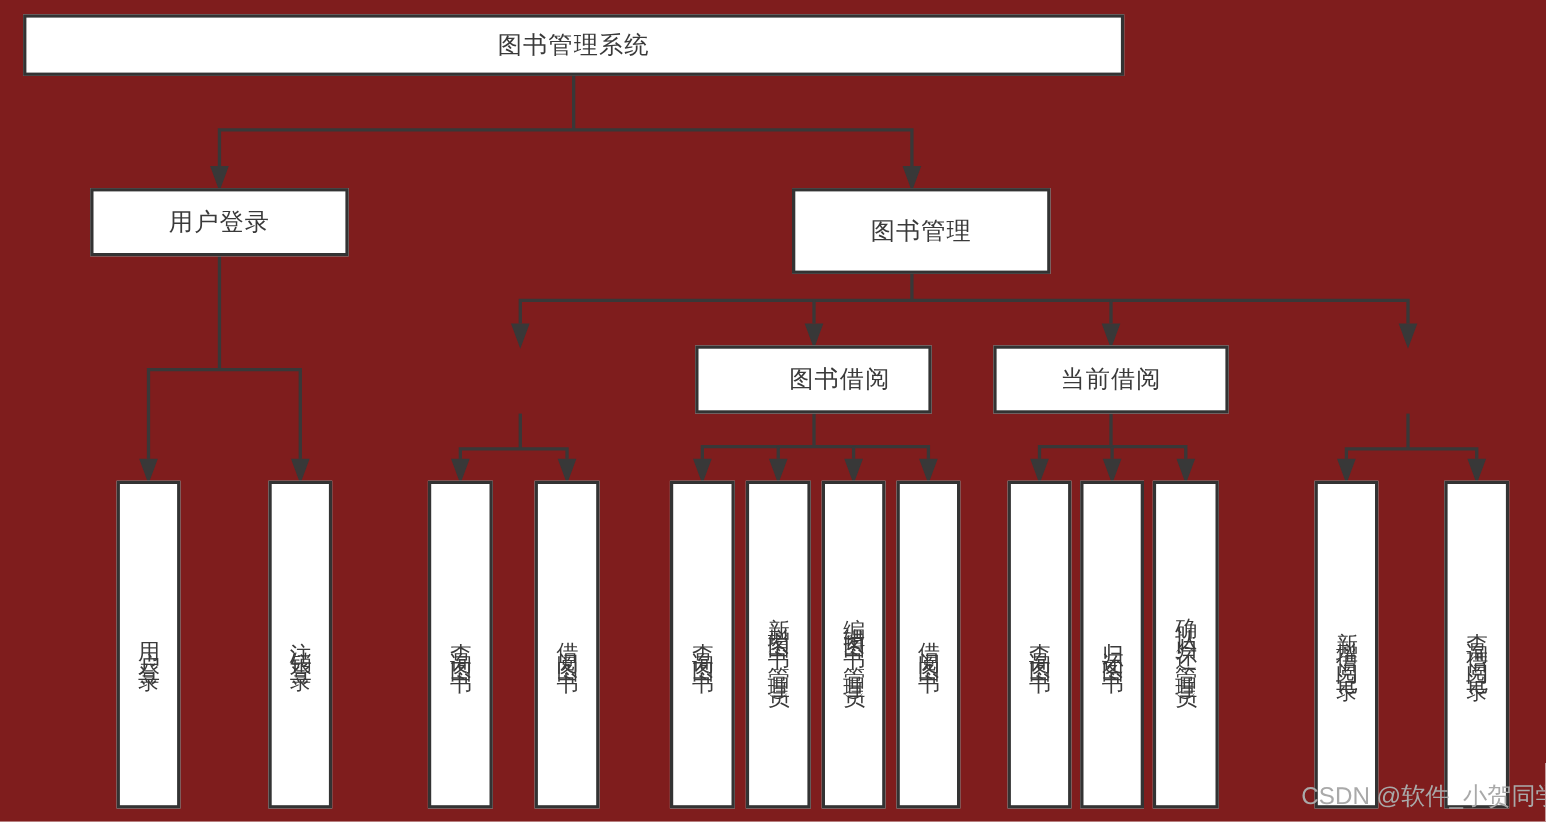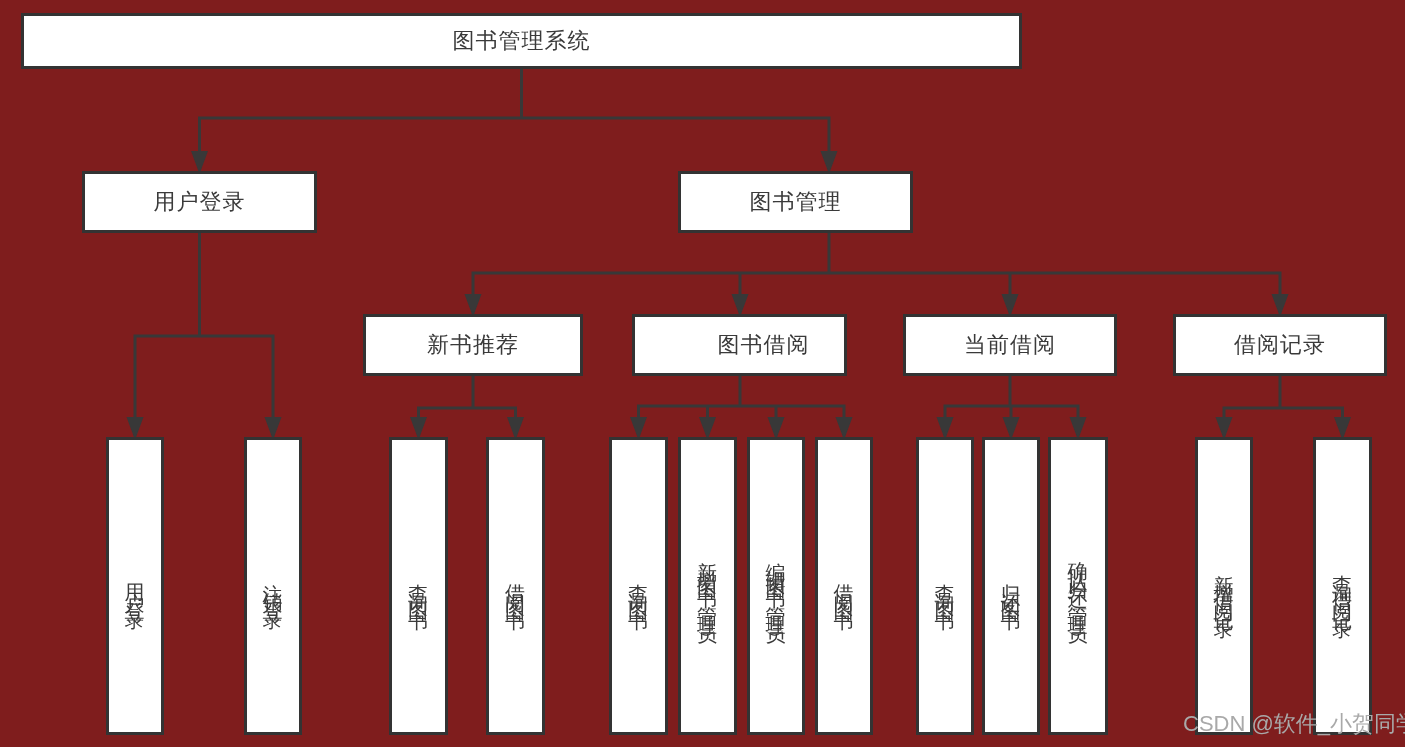--- a/index.html
+++ b/index.html
@@ -100,35 +100,29 @@
     <polygon fill="#383838" stroke="none" points="1334,417 1351,417 1342.5,440"></polygon>
   </svg>
 
   <div class="box hbox" style="left:21px; top:13px; width:1001px; height:56px;">
     <span>图书管理系统</span>
   </div>
 
   <div class="box hbox" style="left:82px; top:171px; width:235px; height:62px;">
     <span>用户登录</span>
   </div>
-  <div class="box hbox" style="left:678px; top:171px; width:235px; height:62px;">
+  <div class="box hbox" style="left:720px; top:171px; width:235px; height:78px;">
     <span>图书管理</span>
   </div>
 
-  <div class="box hbox" style="left:363px; top:314px; width:220px; height:62px;">
-    <span>新书推荐</span>
-  </div>
   <div class="box hbox" style="left:632px; top:314px; width:215px; height:62px;padding-left:48px;">
     <span>图书借阅</span>
   </div>
   <div class="box hbox" style="left:903px; top:314px; width:214px; height:62px;">
     <span>当前借阅</span>
-  </div>
-  <div class="box hbox" style="left:1173px; top:314px; width:214px; height:62px;">
-    <span>借阅记录</span>
   </div>
 
   <div class="box vbox" style="left:106px; top:437px; width:58px; height:298px;">
     <span class="vtext">用户登录</span>
   </div>
   <div class="box vbox" style="left:244px; top:437px; width:58px; height:298px;">
     <span class="vtext">注销登录</span>
   </div>
 
   <div class="box vbox" style="left:389px; top:437px; width:59px; height:298px;">

